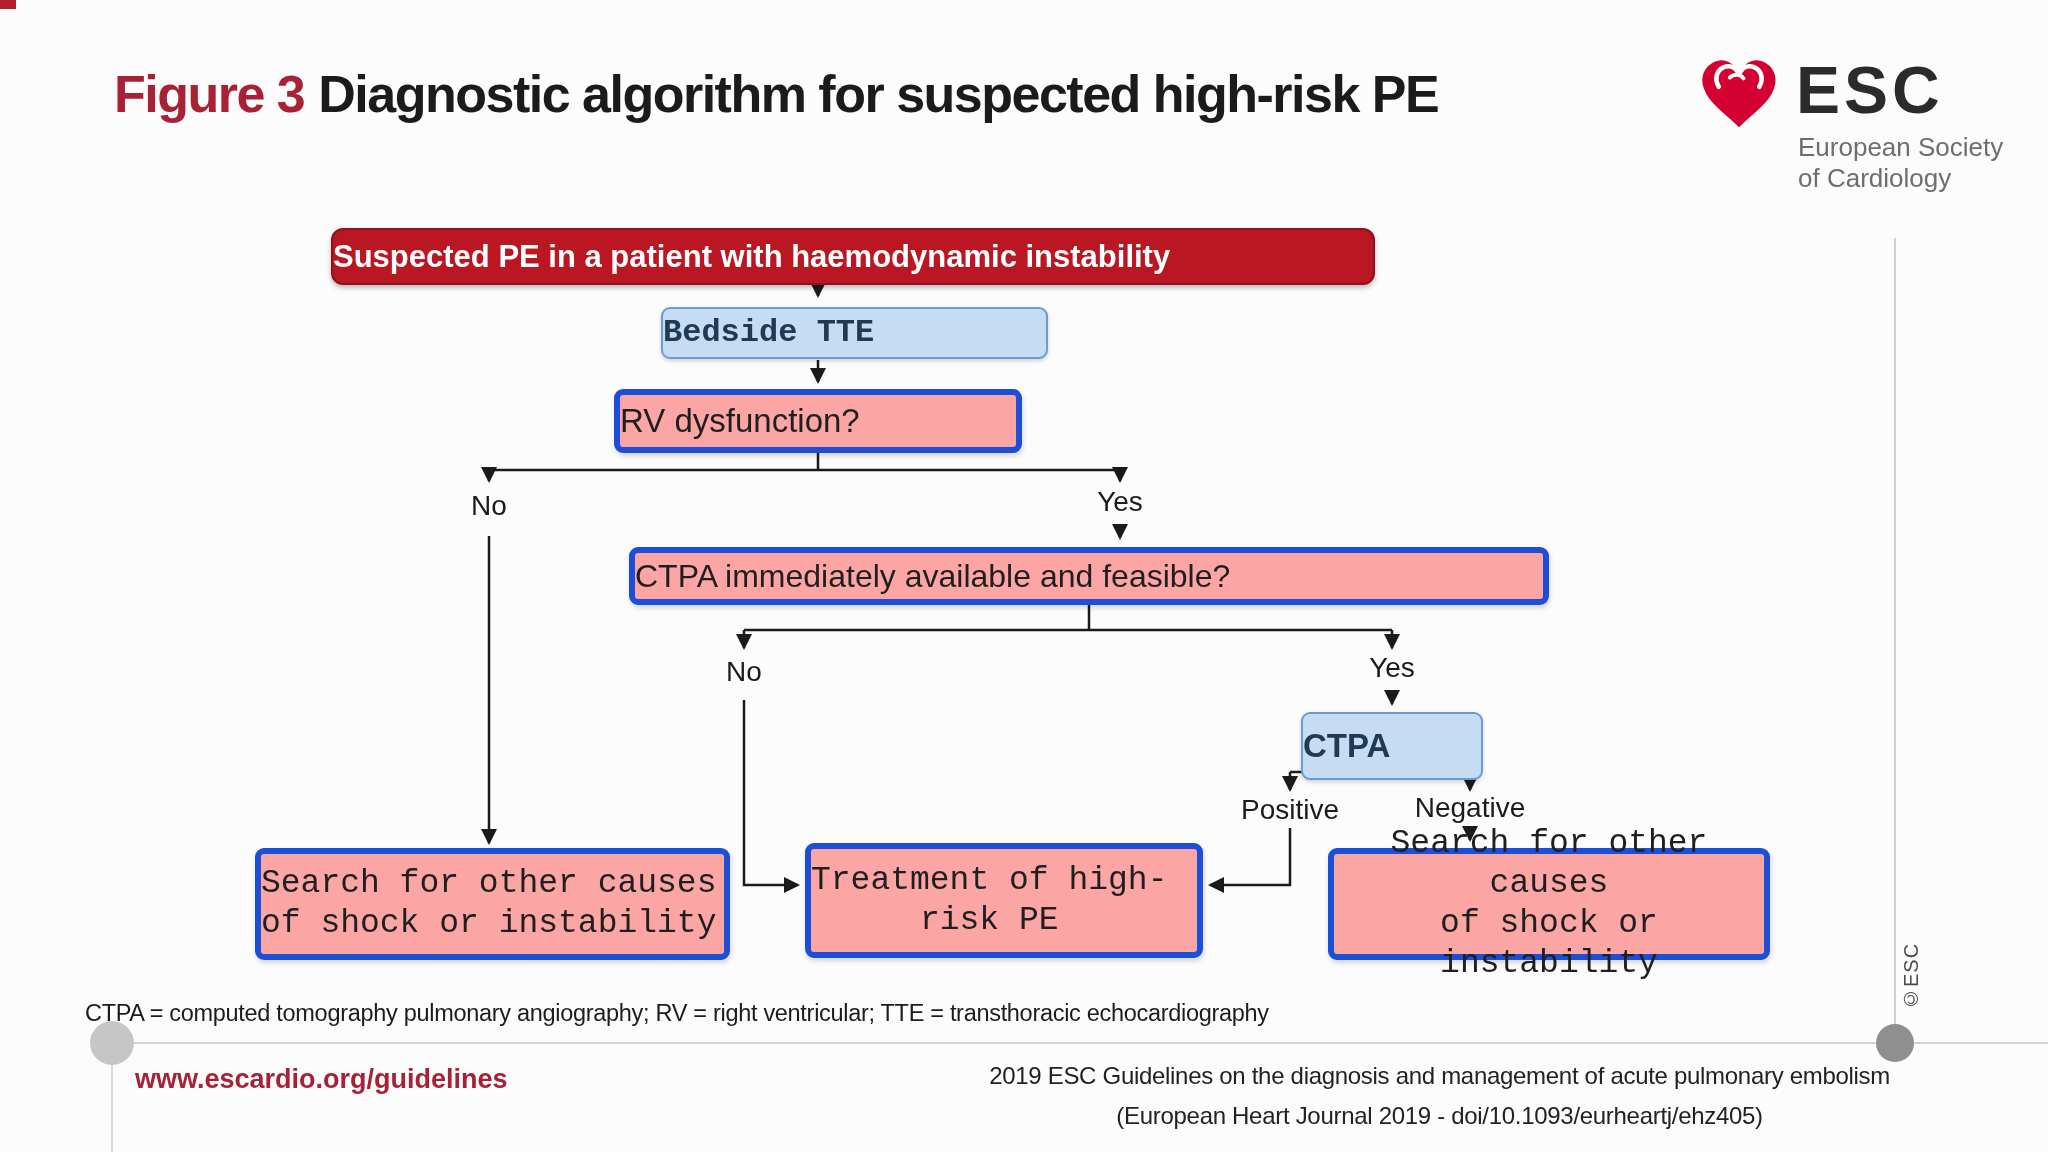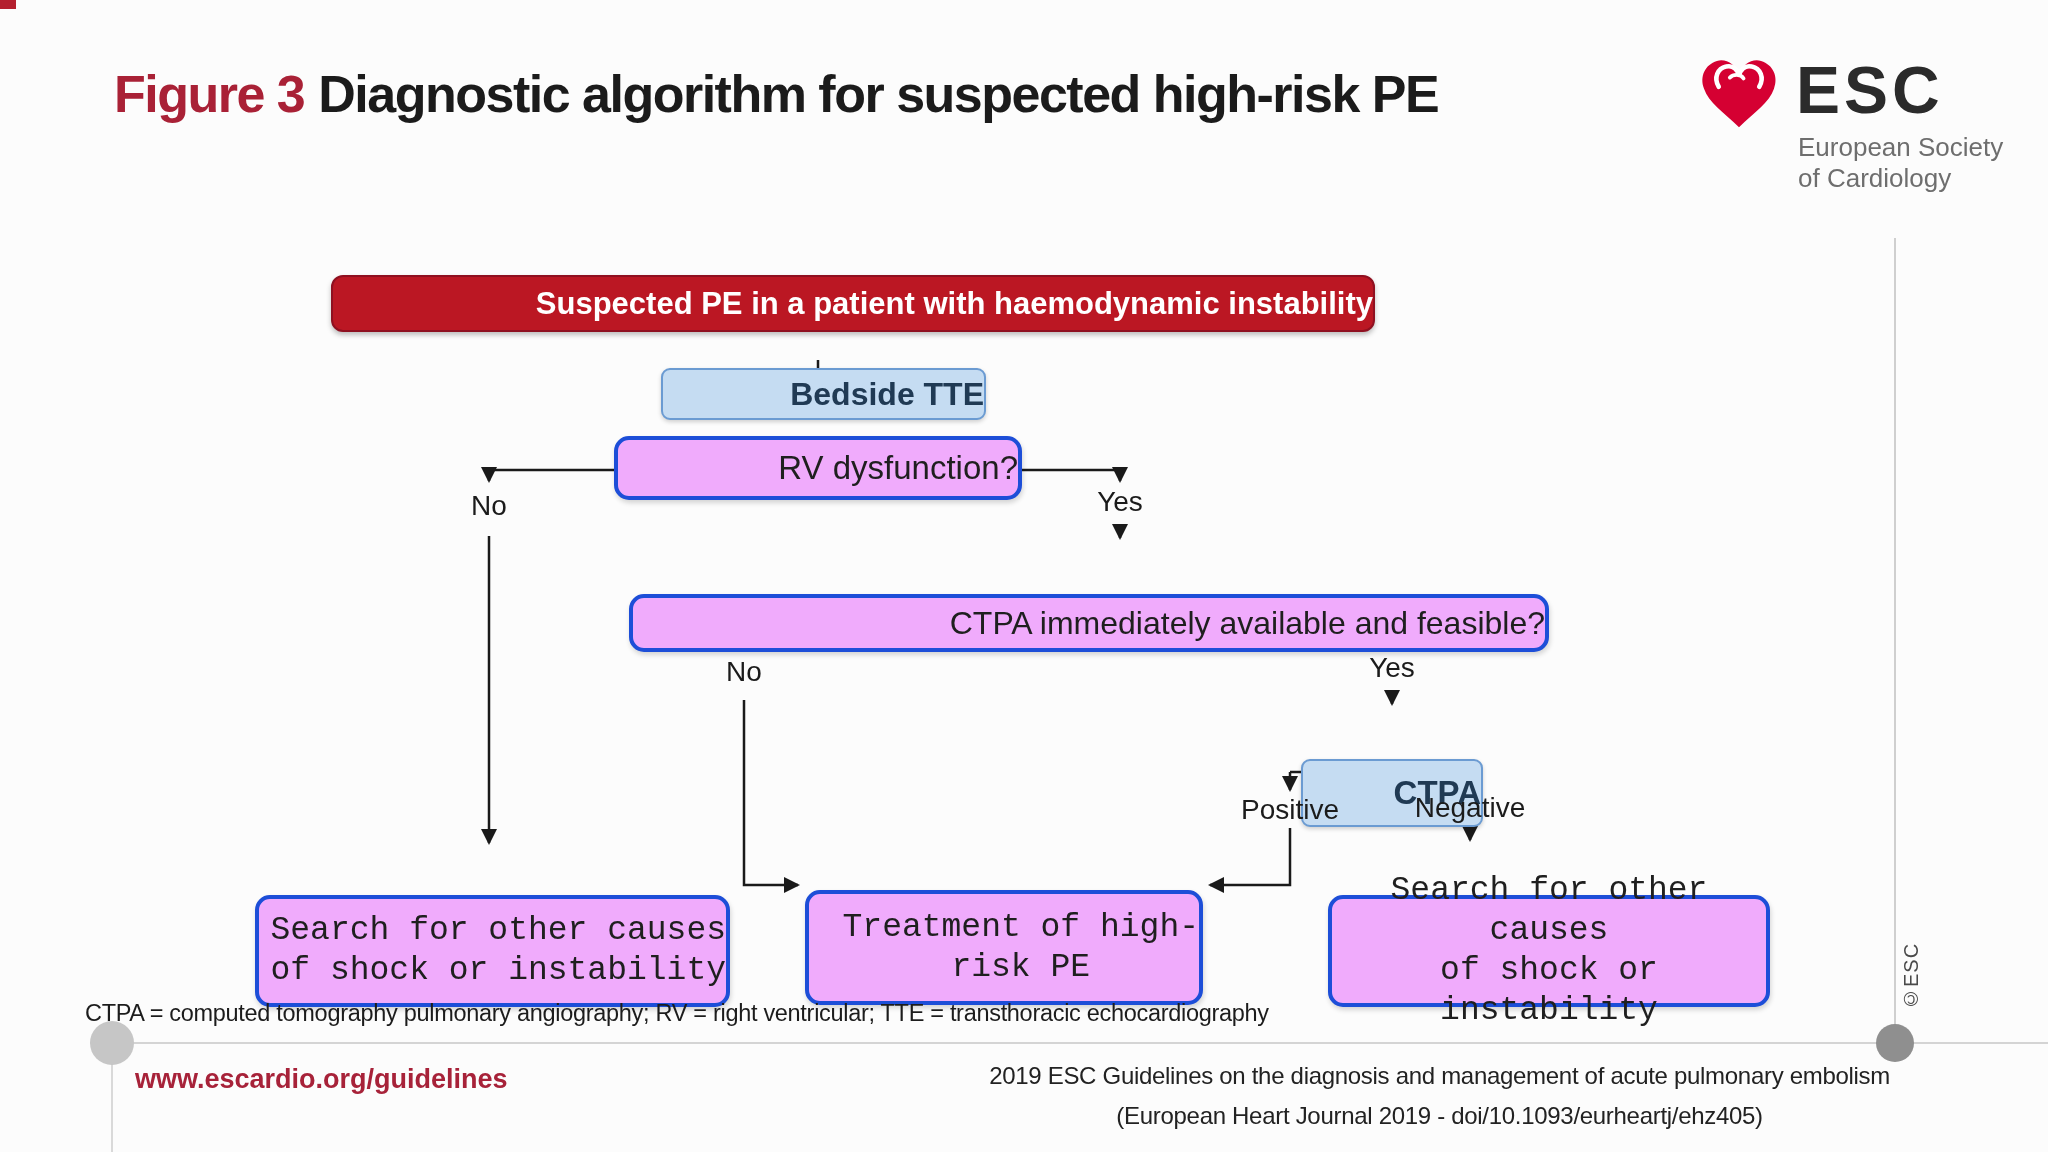--- a/index.html
+++ b/index.html
@@ -15,35 +15,35 @@
     position:absolute;left:114px;top:64px;
     font-size:52px;font-weight:700;letter-spacing:-1.5px;white-space:nowrap;
   }
   .page-title .fig{color:#a92136;margin-right:14px;}
   .logo{position:absolute;left:1690px;top:46px;width:350px;}
   .logo-heart{position:absolute;left:0;top:4px;width:98px;height:92px;}
   .logo-abbr{position:absolute;left:106px;top:6px;font-size:66px;font-weight:600;color:#2b2b2b;letter-spacing:4px;}
   .logo-tag{position:absolute;left:108px;top:86px;font-size:26px;line-height:31px;color:#6e6e6e;}
   
   .node{
-    position:absolute;display:flex;align-items:center;justify-content:flex-end;
-    text-align:center;font-size:32px;line-height:40px;box-sizing:border-box;margin-top:47px;
+    position:absolute;display:flex;align-items:center;justify-content:flex-start;
+    text-align:center;font-size:32px;line-height:40px;box-sizing:border-box;
   }
   .node-red{
     background:#bb1723;border:2px solid #8f1020;border-radius:12px;
     color:#ffffff;font-weight:700;font-size:31px;
     box-shadow:0 3px 5px rgba(0,0,0,.25);
   }
   .node-blue{
     background:#c5dcf2;border:2px solid #6b9bd2;border-radius:9px;
     color:#203a54;font-weight:600;
     box-shadow:0 2px 4px rgba(0,0,0,.18);
   }
   .node-outline{
-    background:#f0abfc;border:4px solid #1d4ed8;border-radius:15px;
+    background:#fca5a5;border:6px solid #1d4ed8;border-radius:9px;
     color:#1f1f1f;
     box-shadow:1px 3px 5px rgba(0,0,0,.16);
   }
   .two-line span{display:block;font-family:Liberation Mono, monospace;}
   .branch-label{
     position:absolute;transform:translateX(-50%);
     font-size:28px;color:#1b1b1b;white-space:nowrap;
   }
   svg.connectors{position:absolute;left:0;top:0;}
   
@@ -126,21 +126,21 @@
     <polyline points="1290,828 1290,885 1210,885" marker-end="url(#arr)"></polyline>
 
     <line x1="1470" y1="826" x2="1470" y2="840" marker-end="url(#arr)"></line>
   </g>
 </svg>
 
 <div class="node node-red" style="left:331px;top:228px;width:1044px;height:57px;">
   <span>Suspected PE in a patient with haemodynamic instability</span>
 </div>
 
-<div class="node node-blue" style="left:661px;top:321px;width:325px;height:52px;">
+<div class="node node-blue" style="left:661px;top:307px;width:387px;height:52px;font-family:Liberation Mono, monospace;">
   <span>Bedside TTE</span>
 </div>
 
 <div class="node node-outline" style="left:614px;top:389px;width:408px;height:64px;font-size:33px;">
   <span>RV dysfunction?</span>
 </div>
 
 <div class="node node-outline" style="left:629px;top:547px;width:920px;height:58px;">
   <span>CTPA immediately available and feasible?</span>
 </div>

